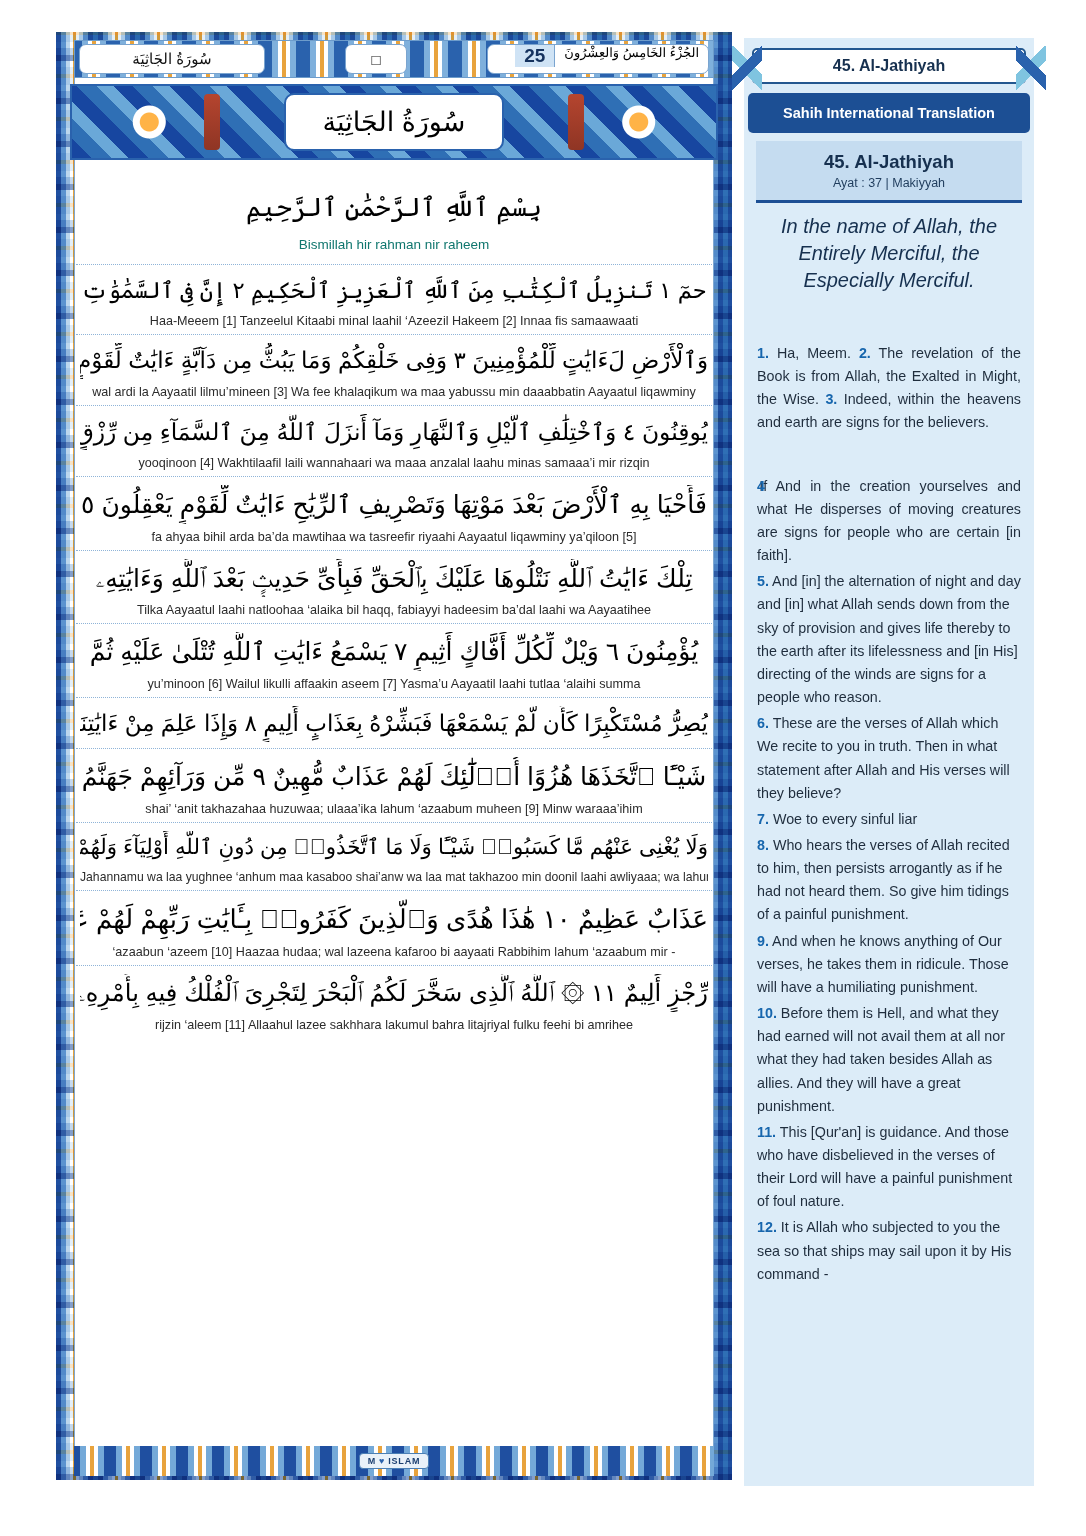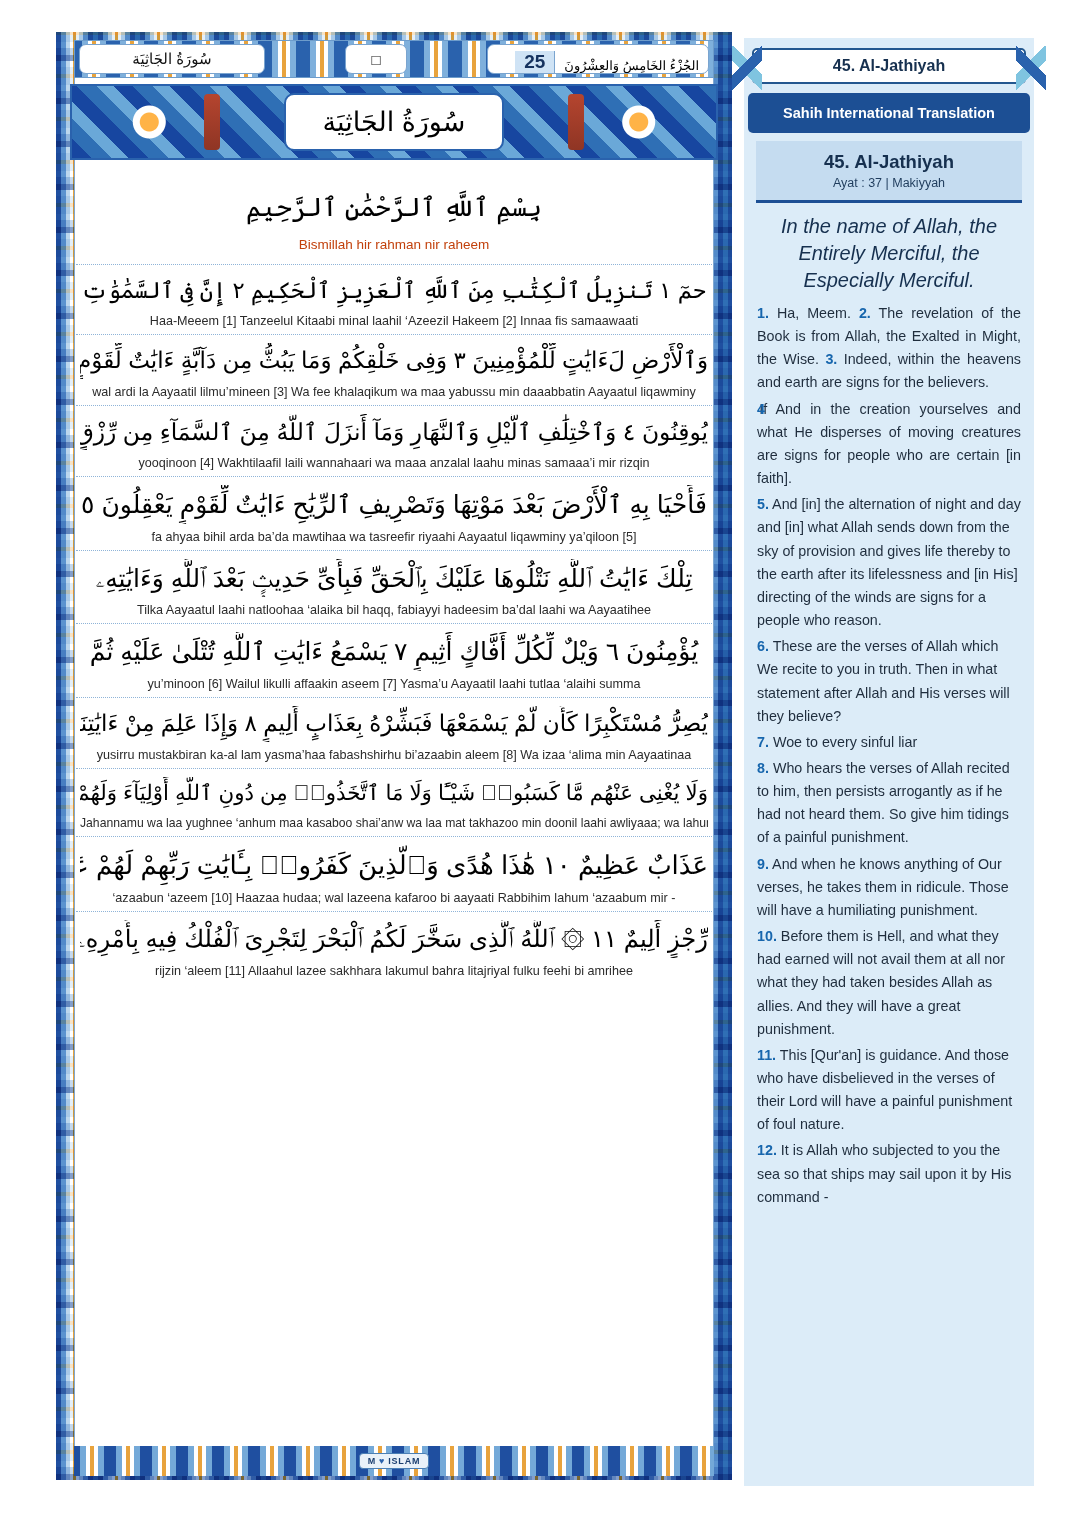--- a/index.html
+++ b/index.html
@@ -99,21 +99,21 @@
     font-size: 15px;
     direction: rtl;
   }
   .hdr-spacer { flex: 1 1 auto; }
   .hdr-center {
     width: 62px;
     font-size: 15px;
   }
   .hdr-juz-wrap {
     display: flex;
-    align-items: flex-end;
+    align-items: flex-start;
     margin-right: 4px;
     margin-top: 3px; margin-bottom: 3px;
     border: 1px solid #7aa4cf;
     border-radius: 7px;
     background: #fff;
     overflow: hidden;
     padding-left: 27px;
   }
   .hdr-pageno {
     background: #cfe3f5;
@@ -185,21 +185,21 @@
   .bismillah-line {
     text-align: center;
     font-size: 26px;
     direction: rtl;
     padding-top: 24px;
     color: #000;
   }
   .bismillah-translit {
     text-align: center;
     font-size: 13.5px;
-    color: #c2410c;
+    color: #0f766e;
     padding: 14px 0 12px;
   }
   .verse-block {
     border-top: 1px dotted #8fb4d8;
     padding: 8px 4px 6px;
   }
   .verse-block.first { border-top: 1px dotted #8fb4d8; }
   .verse-ar {
     direction: rtl;
     font-size: 25px;
@@ -305,21 +305,21 @@
     text-align: center;
     line-height: 1.35;
     padding-bottom: 8px;
   }
   .tr-para {
     font-size: 14.3px;
     line-height: 1.62;
     color: #1f2d3d;
     margin: 0 0 3px 0;
   }
-  .tr-para.justified { text-align: justify; }
+  .tr-para.justified { text-align: justify; margin-top: 40px; }
   .vnum {
     color: #1766ad;
     font-weight: 700;
   }
   .vnum-overlap {
     position: relative;
     color: #1766ad;
     font-weight: 700;
     letter-spacing: -0.34em;
   }
@@ -371,21 +371,24 @@
           <div class="verse-block">
             <div class="verse-ar">تِلْكَ ءَايَٰتُ ٱللَّهِ نَتْلُوهَا عَلَيْكَ بِٱلْحَقِّ فَبِأَىِّ حَدِيثٍۭ بَعْدَ ٱللَّهِ وَءَايَٰتِهِۦ</div>
             <div class="verse-tr">Tilka Aayaatul laahi natloohaa ‘alaika bil haqq, fabiayyi hadeesim ba’dal laahi wa Aayaatihee</div>
           </div>
           <div class="verse-block">
             <div class="verse-ar">يُؤْمِنُونَ ٦ وَيْلٌ لِّكُلِّ أَفَّاكٍ أَثِيمٍ ٧ يَسْمَعُ ءَايَٰتِ ٱللَّهِ تُتْلَىٰ عَلَيْهِ ثُمَّ</div>
             <div class="verse-tr">yu’minoon [6] Wailul likulli affaakin aseem [7] Yasma’u Aayaatil laahi tutlaa ‘alaihi summa</div>
           </div>
           <div class="verse-block">
             <div class="verse-ar" style="font-size: 23px;">يُصِرُّ مُسْتَكْبِرًا كَأَن لَّمْ يَسْمَعْهَا فَبَشِّرْهُ بِعَذَابٍ أَلِيمٍ ٨ وَإِذَا عَلِمَ مِنْ ءَايَٰتِنَا</div>
-            <div class="verse-tr">yusirru mustakbiran ka-al lam yasma’haa fabashshirhu bi’azaabin aleem [8] Wa izaa ‘alima min Aayaatinaa</div>
+          </div>
+          <div class="verse-block">
+            <div class="verse-ar">شَيْـًٔا ٱتَّخَذَهَا هُزُوًا أُو۟لَٰٓئِكَ لَهُمْ عَذَابٌ مُّهِينٌ ٩ مِّن وَرَآئِهِمْ جَهَنَّمُ</div>
+            <div class="verse-tr">shai’ ‘anit takhazahaa huzuwaa; ulaaa’ika lahum ‘azaabum muheen [9] Minw waraaa’ihim</div>
           </div>
           <div class="verse-block">
             <div class="verse-ar" style="font-size: 21.4px;">وَلَا يُغْنِى عَنْهُم مَّا كَسَبُوا۟ شَيْـًٔا وَلَا مَا ٱتَّخَذُوا۟ مِن دُونِ ٱللَّهِ أَوْلِيَآءَ وَلَهُمْ</div>
             <div class="verse-tr" style="font-size: 12.2px;">Jahannamu wa laa yughnee ‘anhum maa kasaboo shai’anw wa laa mat takhazoo min doonil laahi awliyaaa; wa lahum</div>
           </div>
           <div class="verse-block">
             <div class="verse-ar" style="font-size: 26px;">عَذَابٌ عَظِيمٌ ١٠ هَٰذَا هُدًى وَٱلَّذِينَ كَفَرُوا۟ بِـَٔايَٰتِ رَبِّهِمْ لَهُمْ عَذَابٌ مِّن</div>
             <div class="verse-tr">‘azaabun ‘azeem [10] Haazaa hudaa; wal lazeena kafaroo bi aayaati Rabbihim lahum ‘azaabum mir -</div>
           </div>
           <div class="verse-block">

